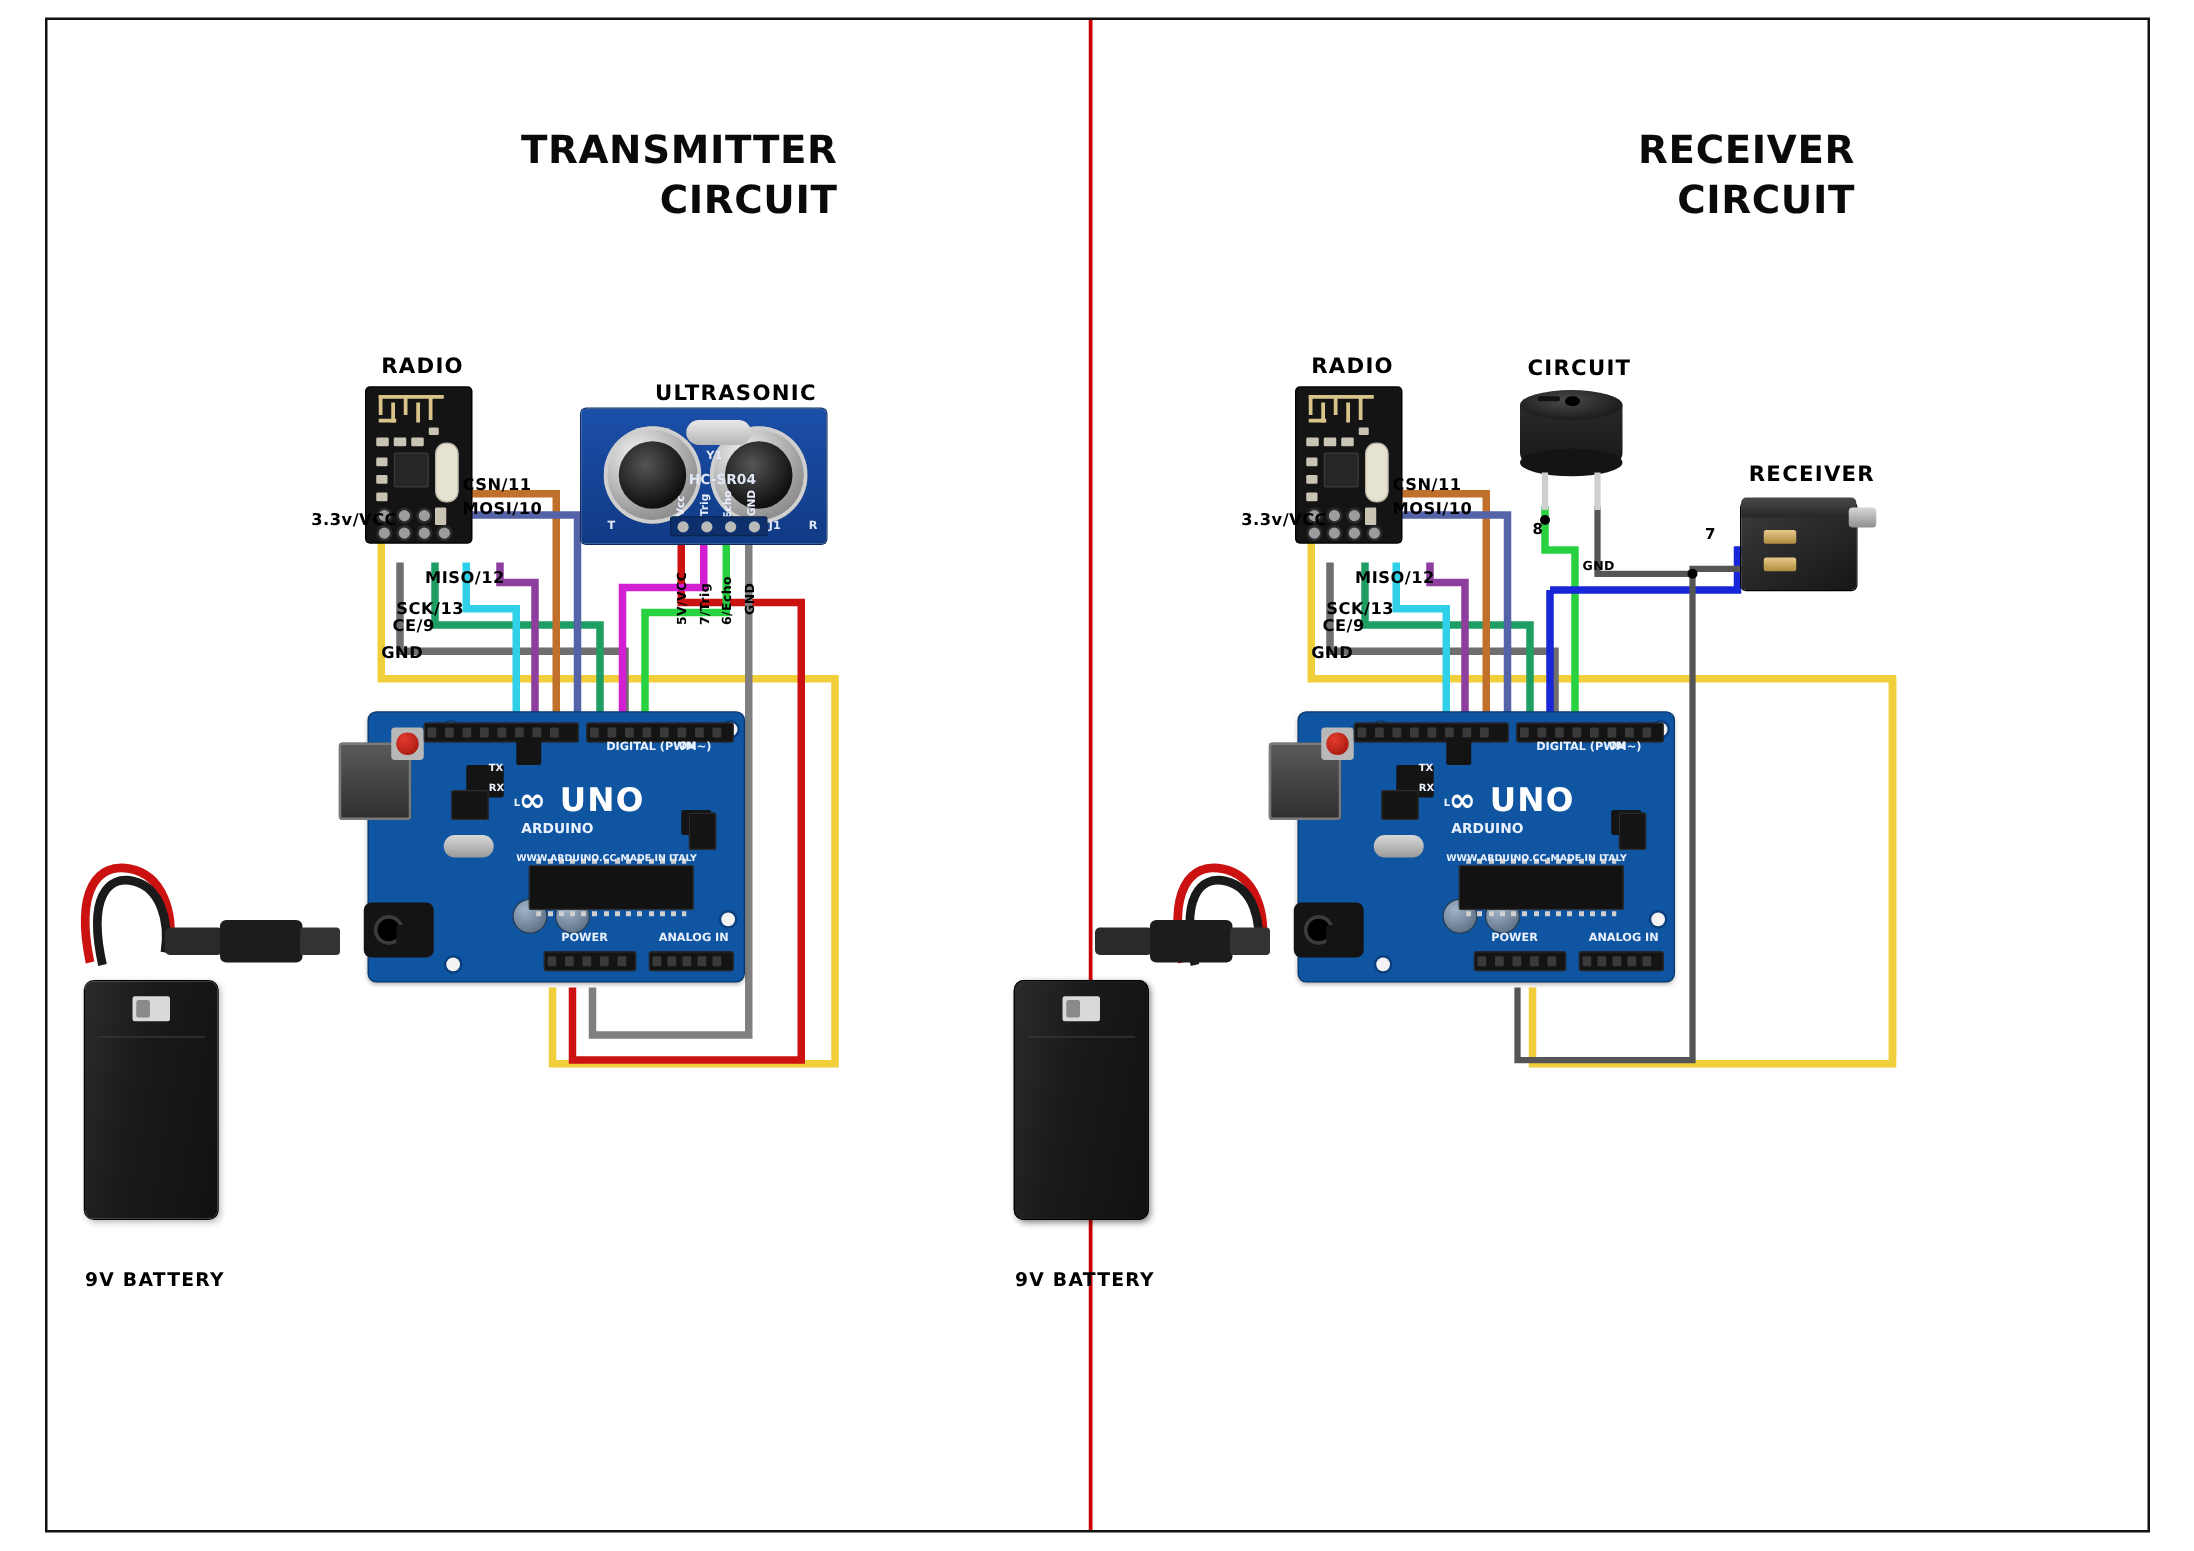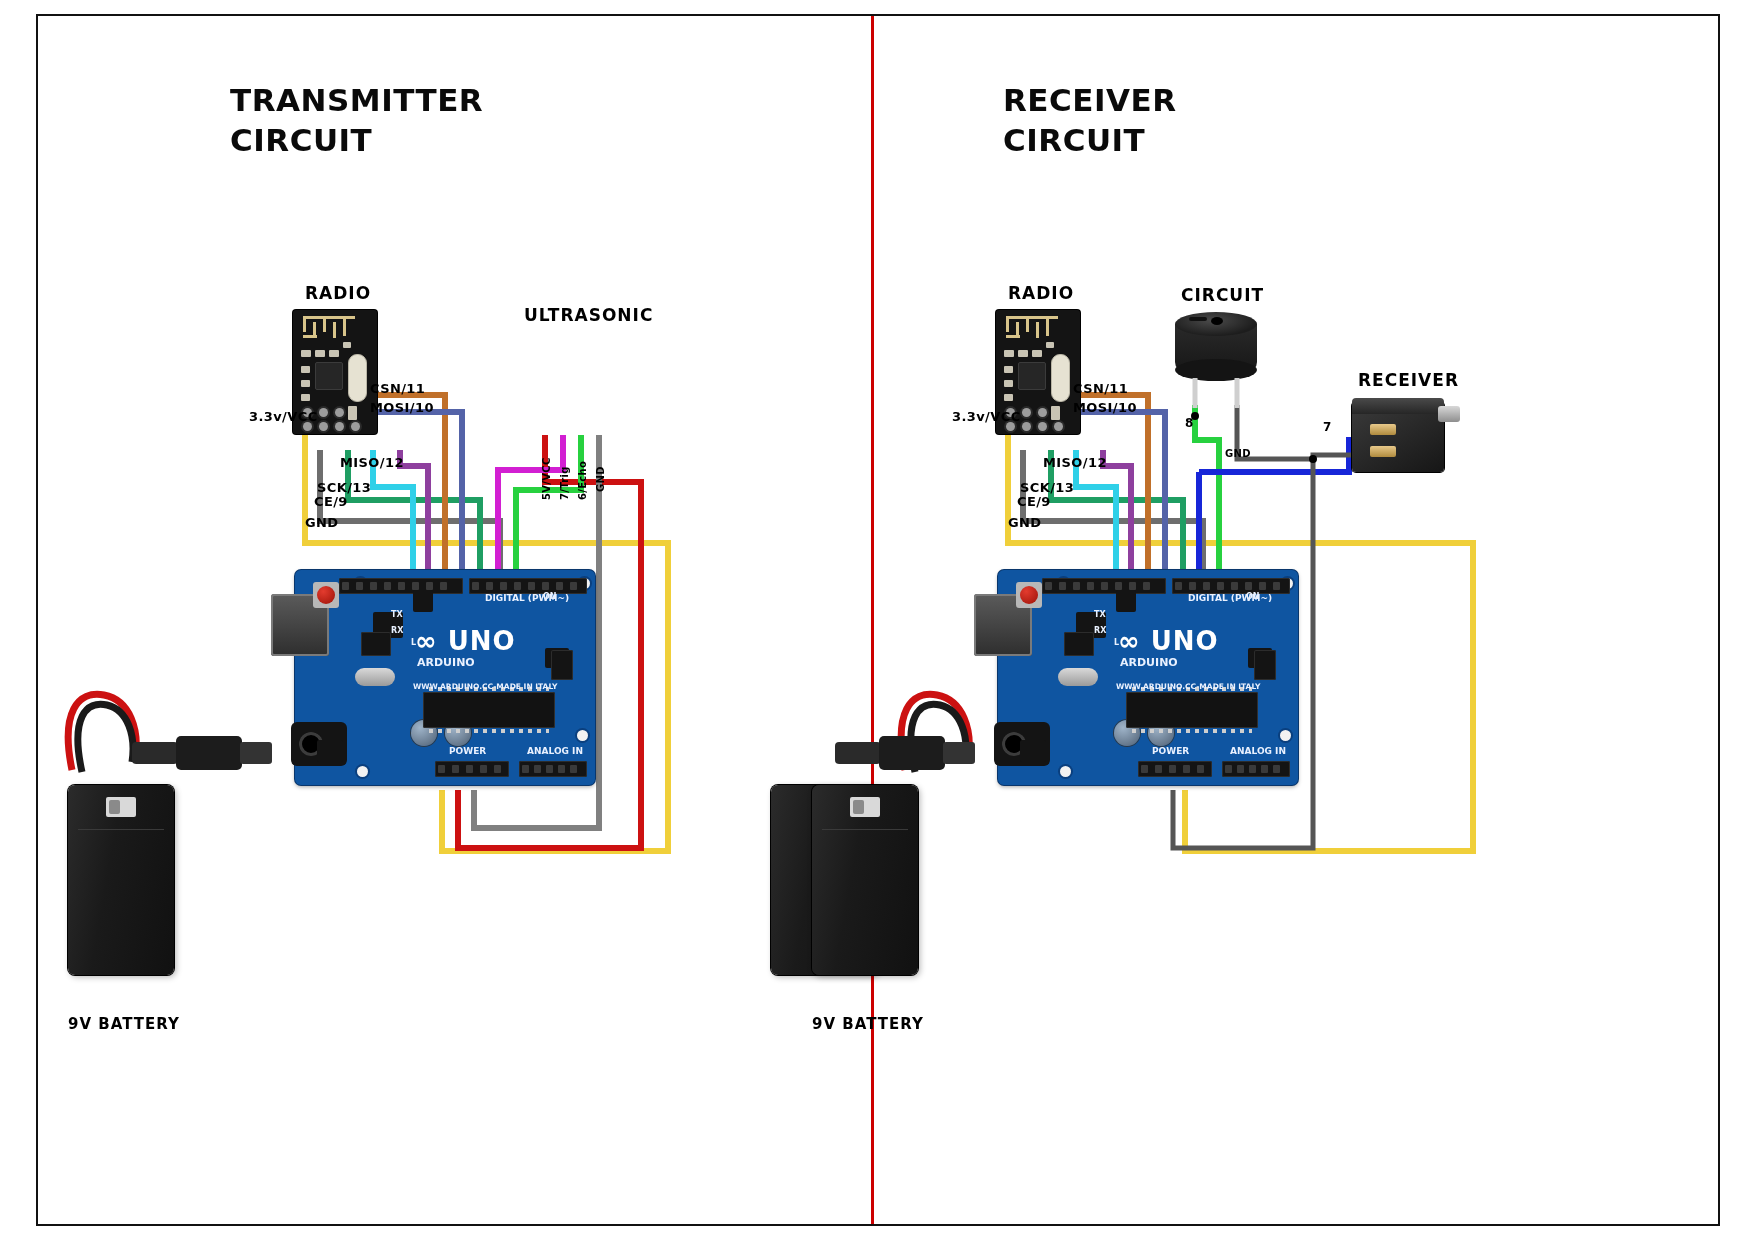--- a/index.html
+++ b/index.html
@@ -3,23 +3,23 @@
 <meta charset="utf-8">
 <style>
   html,body{margin:0;padding:0;background:#ffffff;}
   body{width:1755px;height:1241px;font-family:"DejaVu Sans",sans-serif;position:relative;overflow:hidden;}
 
   .page-border{position:absolute;left:36px;top:14px;width:1684px;height:1212px;border:2px solid #111;box-sizing:border-box;}
   .divider{position:absolute;left:871px;top:16px;width:3px;height:1208px;background:#cc0000;}
 
   .panel{position:absolute;top:0;height:1241px;}
   .panel.tx{left:0;width:871px;}
-  .panel.rx{left:833px;width:881px;}
-
-  .title{position:absolute;text-align:left;font-weight:bold;font-size:31px;letter-spacing:0.5px;color:#0a0a0a;line-height:1.30;font-family:"DejaVu Sans",sans-serif;}
+  .panel.rx{left:874px;width:881px;}
+
+  .title{position:absolute;text-align:right;font-weight:bold;font-size:31px;letter-spacing:0.5px;color:#0a0a0a;line-height:1.30;font-family:"DejaVu Sans",sans-serif;margin-top:20px;}
 
   .lbl{position:absolute;font-weight:bold;color:#000;white-space:nowrap;font-family:"DejaVu Sans",sans-serif;}
   .lbl.big{font-size:17px;letter-spacing:1px;}
   .lbl.pin{font-size:13px;letter-spacing:0.4px;}
   .lbl.tiny{font-size:10px;letter-spacing:0.3px;}
   .lbl.rot{transform-origin:left top;transform:rotate(-90deg);}
 
   
   .radio{position:absolute;width:84px;height:124px;background:#141414;border-radius:3px;box-shadow:0 0 0 1px #000;overflow:hidden;}
   .radio .ant{position:absolute;left:10px;top:6px;width:52px;height:26px;}
@@ -151,20 +151,40 @@
 
   <div class="lbl pin" style="left:370px;top:381px;">CSN/11</div>
   <div class="lbl pin" style="left:370px;top:400px;">MOSI/10</div>
   <div class="lbl pin" style="left:249px;top:409px;">3.3v/VCC</div>
   <div class="lbl pin" style="left:340px;top:455px;">MISO/12</div>
   <div class="lbl pin" style="left:317px;top:480px;">SCK/13</div>
   <div class="lbl pin" style="left:314px;top:494px;">CE/9</div>
   <div class="lbl pin" style="left:305px;top:515px;">GND</div>
 
   <div class="lbl big" style="left:524px;top:305px;">ULTRASONIC</div>
+  <div class="ultra" style="left:465px;top:327px;">
+    <div class="can" style="left:18px;"></div>
+    <div class="can" style="left:103px;"></div>
+    <div class="xtal"></div>
+    <div class="silk" style="left:100px;top:33px;">Y1</div>
+    <div class="silk" style="left:86px;top:50px;font-size:11px;">HC-SR04</div>
+    <div class="silk" style="left:21px;top:89px;">T</div>
+    <div class="silk" style="left:182px;top:89px;">R</div>
+    <div class="silk" style="left:150px;top:89px;">J1</div>
+    <div class="silkv" style="left:75px;top:86px;">Vcc</div>
+    <div class="silkv" style="left:94px;top:86px;">Trig</div>
+    <div class="silkv" style="left:113px;top:88px;">Echo</div>
+    <div class="silkv" style="left:132px;top:86px;">GND</div>
+    <div class="hdr">
+        <i></i>
+        <i></i>
+        <i></i>
+        <i></i>
+      </div>
+  </div>
 
   <div class="lbl tiny rot" style="left:541px;top:500px;">5V/VCC</div>
   <div class="lbl tiny rot" style="left:559px;top:500px;">7/Trig</div>
   <div class="lbl tiny rot" style="left:577px;top:500px;">6/Echo</div>
   <div class="lbl tiny rot" style="left:595px;top:492px;">GND</div>
 
   <div class="uno" style="left:295px;top:570px;">
     <div class="usb"></div>
     <div class="jack"></div>
     <div class="btn"></div>

